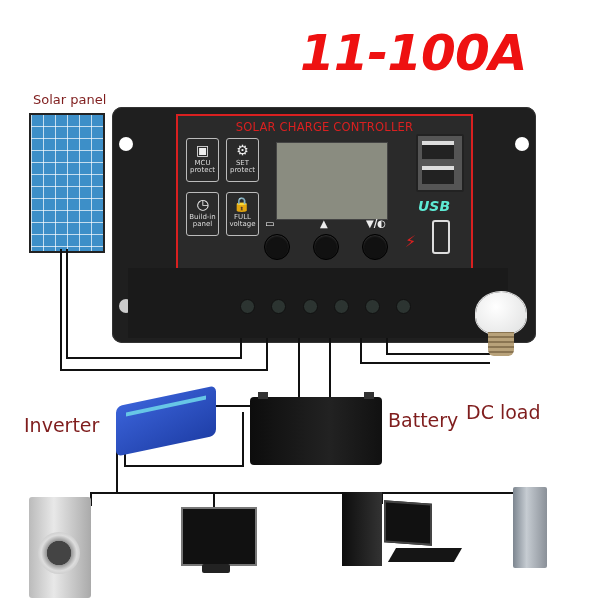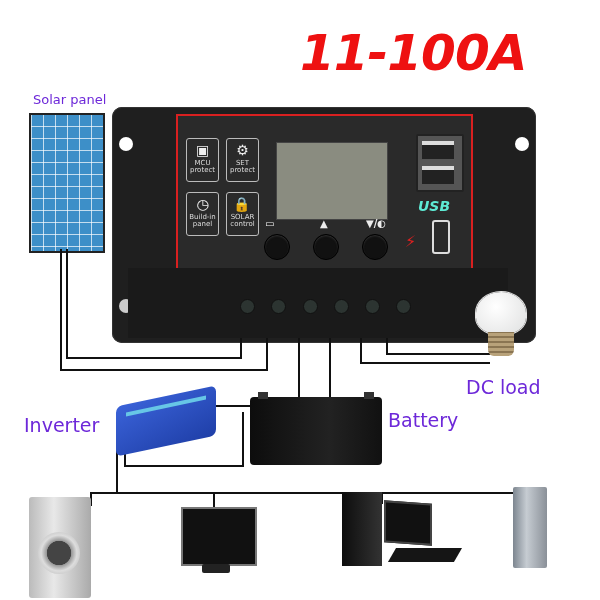--- a/index.html
+++ b/index.html
@@ -1,19 +1,19 @@
 <!DOCTYPE html>
 <html><head>
 <meta charset="utf-8">
 <style>
   html,body{margin:0;padding:0;background:#fff;}
   body{width:600px;height:600px;position:relative;overflow:hidden;font-family:"DejaVu Sans",sans-serif;}
   .abs{position:absolute;}
   .headline{left:300px;top:18px;width:270px;color:#ee1111;font-family:"DejaVu Sans",sans-serif;font-weight:bold;font-style:italic;font-size:50px;letter-spacing:-1px;line-height:70px;}
-  .lbl{color:#6d28d9;font-family:"DejaVu Sans",sans-serif;}
+  .lbl{color:#7f1d1d;font-family:"DejaVu Sans",sans-serif;}
   .solar-label{left:33px;top:92px;font-size:13px;}
   .panel{left:29px;top:113px;width:72px;height:136px;border:2px solid #222;background:#3d8fc8;
     background-image:
       linear-gradient(90deg, rgba(255,255,255,0.7) 1px, transparent 1px),
       linear-gradient(0deg, rgba(255,255,255,0.7) 1px, transparent 1px);
     background-size:12px 12px,12px 12px;}
   .controller{left:112px;top:107px;width:424px;height:236px;background:#1f1f1f;border-radius:10px;
     box-shadow:inset 0 0 0 1px #333;}
   .ear-hole{width:14px;height:14px;border-radius:50%;background:#fff;}
   .front{left:176px;top:114px;width:293px;height:153px;background:#2a2a2a;border:2px solid #d92020;}
@@ -26,21 +26,21 @@
   .usb{left:238px;top:18px;width:44px;height:54px;background:#555;border:2px solid #222;border-radius:2px;}
   .usb-slot{left:4px;width:32px;height:14px;background:#222;border-top:4px solid #ddd;}
   .usb-text{left:240px;top:82px;color:#5eead4;font-weight:bold;font-style:italic;font-size:14px;}
   .phone{left:254px;top:104px;width:14px;height:30px;border:2px solid #ddd;border-radius:3px;background:#2a2a2a;}
   .bolt{left:227px;top:116px;color:#e02020;font-size:16px;font-weight:bold;}
   .term-area{left:128px;top:268px;width:380px;height:70px;background:#1a1a1a;}
   .screw{width:13px;height:13px;border-radius:50%;background:#2c3431;border:1px solid #111;}
   .wire{background:#111;}
   .bulb-head{left:476px;top:292px;width:50px;height:42px;border-radius:50% 50% 40% 40%;background:radial-gradient(circle at 40% 35%,#ffffff,#dfe0e0);box-shadow:0 0 0 1px #e5e5e5;}
   .bulb-base{left:488px;top:332px;width:26px;height:24px;background:repeating-linear-gradient(0deg,#b8a27a 0 3px,#8a7552 3px 5px);border-radius:0 0 6px 6px;}
-  .dc-label{left:466px;top:376px;font-size:19px;text-align:center;}
+  .dc-label{left:466px;top:401px;font-size:19px;text-align:center;}
   .inverter{left:116px;top:396px;width:100px;height:50px;background:linear-gradient(160deg,#3a62d8,#1f3fa8);border-radius:6px;transform:skewY(-12deg);}
   .inverter-stripe{left:10px;top:8px;width:80px;height:4px;background:#67c6e6;}
   .inv-label{left:24px;top:414px;font-size:19px;}
   .battery{left:250px;top:397px;width:132px;height:68px;background:linear-gradient(90deg,#0d0d0d,#222 60%,#111);border-radius:4px;}
   .bat-term{top:-5px;width:10px;height:7px;background:#333;}
   .bat-label{left:388px;top:409px;font-size:19px;}
   .washer{left:29px;top:497px;width:62px;height:101px;background:linear-gradient(90deg,#bbb,#e8e8e8 40%,#aaa);border-radius:3px;}
   .washer-door{left:9px;top:35px;width:42px;height:42px;border-radius:50%;background:radial-gradient(circle,#444 40%,#999 42%,#ddd 60%,#aaa);}
   .monitor{left:181px;top:507px;width:72px;height:55px;background:#111;border:2px solid #777;}
   .monitor-stand{left:202px;top:564px;width:28px;height:9px;background:#222;border-radius:2px;}
@@ -57,40 +57,41 @@
 <div class="abs lbl solar-label">Solar panel</div>
 <div class="abs panel"></div>
 
 <div class="abs controller">
   <div class="abs ear-hole" style="left:7px;top:30px"></div>
   <div class="abs ear-hole" style="left:403px;top:30px"></div>
   <div class="abs ear-hole" style="left:7px;top:192px;background:#ccc"></div>
 </div>
 
 <div class="abs front">
+  <div class="abs ctitle">SOLAR CHARGE CONTROLLER</div>
 
   <div class="abs feat" style="left:8px;top:22px">
     <span class="ic">▣</span>
     <div>MCU</div>
     <div>protect</div>
   </div>
   <div class="abs feat" style="left:48px;top:22px">
     <span class="ic">⚙</span>
     <div>SET</div>
     <div>protect</div>
   </div>
   <div class="abs feat" style="left:8px;top:76px">
     <span class="ic">◷</span>
     <div>Build-in</div>
     <div>panel</div>
   </div>
   <div class="abs feat" style="left:48px;top:76px">
     <span class="ic">🔒</span>
-    <div>SOLAR</div>
-    <div>control</div>
+    <div>FULL</div>
+    <div>voltage</div>
   </div>
 
   <div class="abs lcd"></div>
 
   <div class="abs btn-sym" style="left:87px;top:102px">▭</div>
   <div class="abs btn-sym" style="left:142px;top:102px">▲</div>
   <div class="abs btn-sym" style="left:188px;top:102px">▼/◐</div>
 
   <div class="abs rbtn" style="left:86px;top:118px"></div>
   <div class="abs rbtn" style="left:135px;top:118px"></div>

